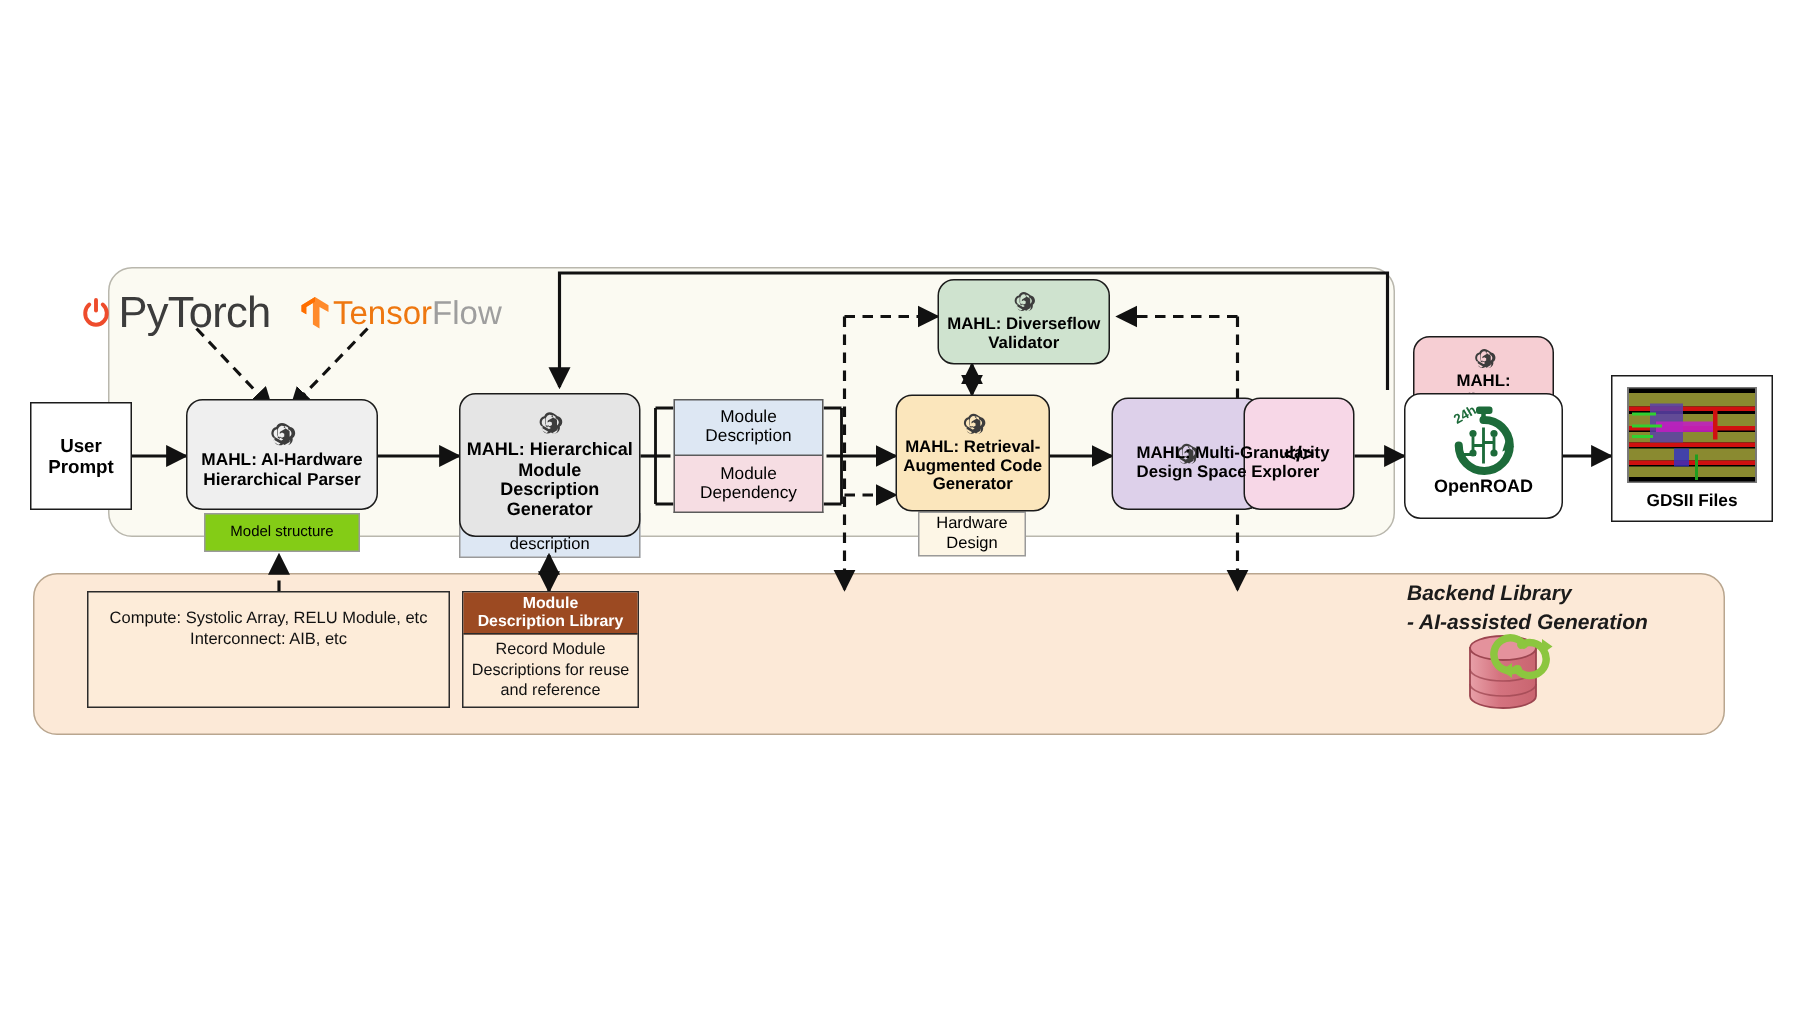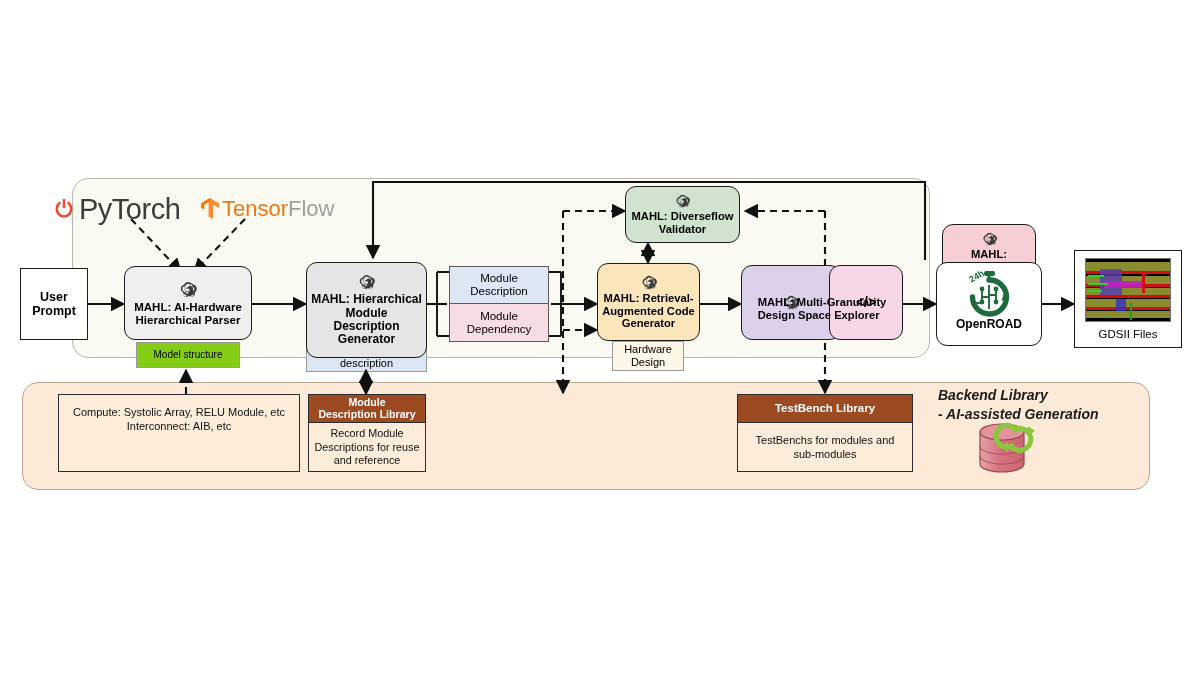--- a/index.html
+++ b/index.html
@@ -237,21 +237,21 @@
         <path d="M16 36 L24 36"></path>
       </g>
       <circle cx="22" cy="22" r="2.4" fill="#1d6b3a"></circle>
       <circle cx="36" cy="22" r="2.4" fill="#1d6b3a"></circle>
       <circle cx="22" cy="35" r="2.4" fill="#1d6b3a"></circle>
       <circle cx="36" cy="35" r="2.4" fill="#1d6b3a"></circle>
     </svg>
     <span class="lbl" style="margin-top:-1px;">OpenROAD</span>
   </div>
 
-  <div class="abs node sq" style="left:1074px;top:250px;width:108px;height:98px;background:#fff;font-size:11.5px;justify-content:flex-start;padding-top:7px;font-weight:normal;">
+  <div class="abs node sq" style="left:1074px;top:250px;width:108px;height:98px;background:#fff;font-size:11.5px;justify-content:flex-start;padding-top:7px;font-weight:bold;">
     <div class="gdsii-img" style="width:84px;height:62px;">
       <div class="gl" style="top:3px;height:9px;background:#8a8a30;"></div>
       <div class="gl" style="top:12px;height:3px;background:#d01010;"></div>
       <div class="gl" style="top:17px;height:8px;background:#8a8a30;"></div>
       <div class="gl" style="top:25px;height:3px;background:#d01010;"></div>
       <div class="gl" style="top:29px;height:7px;background:#8a8a30;"></div>
       <div class="gl" style="top:36px;height:3px;background:#d01010;"></div>
       <div class="gl" style="top:40px;height:8px;background:#8a8a30;"></div>
       <div class="gl" style="top:48px;height:3px;background:#d01010;"></div>
       <div class="gl" style="top:52px;height:7px;background:#8a8a30;"></div>
@@ -274,25 +274,20 @@
 
   <div class="abs libcard" style="left:308px;top:394px;width:118px;height:78px;">
     <div class="libhead" style="height:27px;font-size:10.6px;white-space:pre-line;">Module
 Description Library</div>
     <div class="libbody" style="height:49px;font-size:10.8px;">Record Module
 Descriptions for reuse
 and reference</div>
   </div>
 
 
-  <div class="abs libcard" style="left:737px;top:394px;width:176px;height:78px;">
-    <div class="libhead" style="height:27px;font-size:11.5px;white-space:pre-line;">TestBench Library</div>
-    <div class="libbody" style="height:49px;font-size:11px;">TestBenchs for modules and
-sub-modules</div>
-  </div>
 
   <div class="abs" style="left:938px;top:386px;font-size:14px;font-style:italic;font-weight:bold;color:#1b1b1b;line-height:1.35;z-index:7;">
     <div>Backend Library</div>
     <div>- AI-assisted Generation</div>
   </div>
 
   <svg class="abs" style="left:970px;top:418px;width:88px;height:62px;z-index:7;" viewBox="0 0 88 62">
     <defs>
       <linearGradient id="dbg" x1="0" y1="0" x2="1" y2="0">
         <stop offset="0" stop-color="#e8a0a8"></stop>

